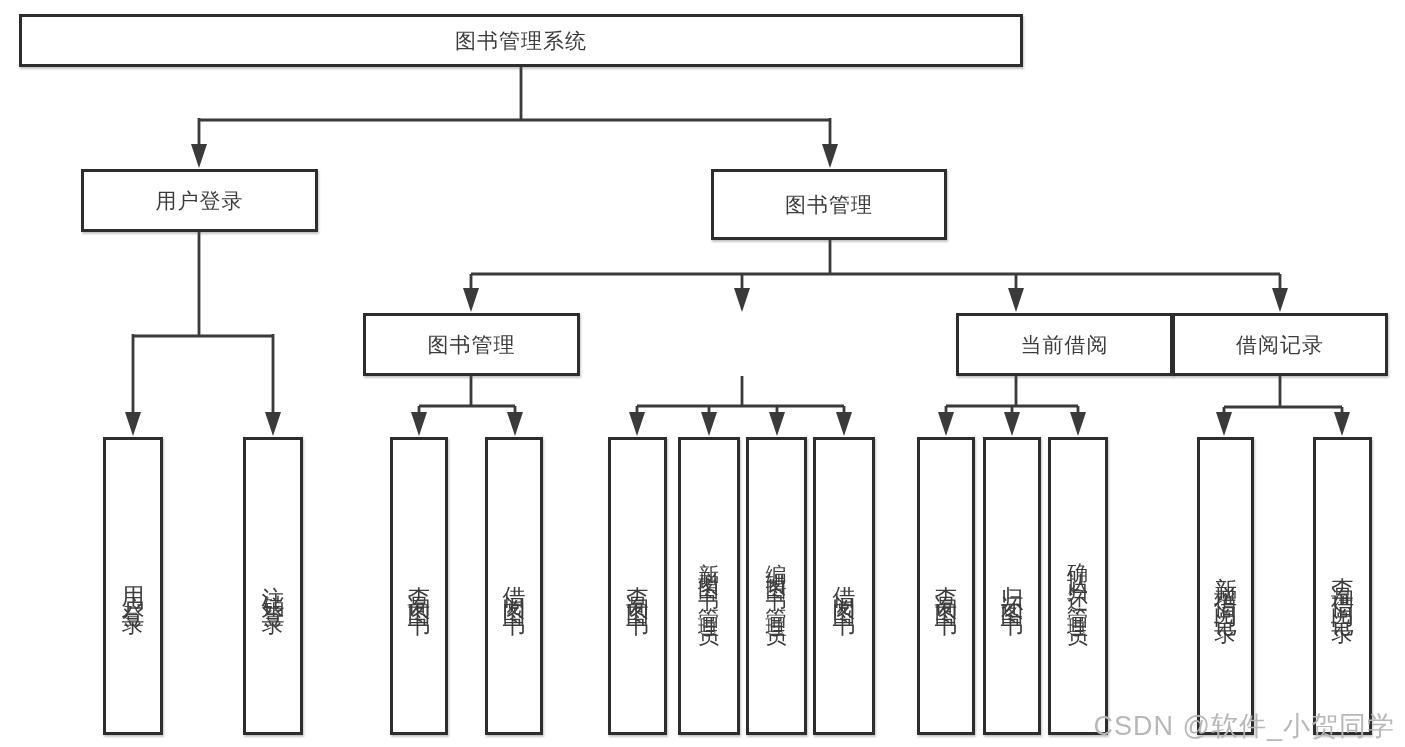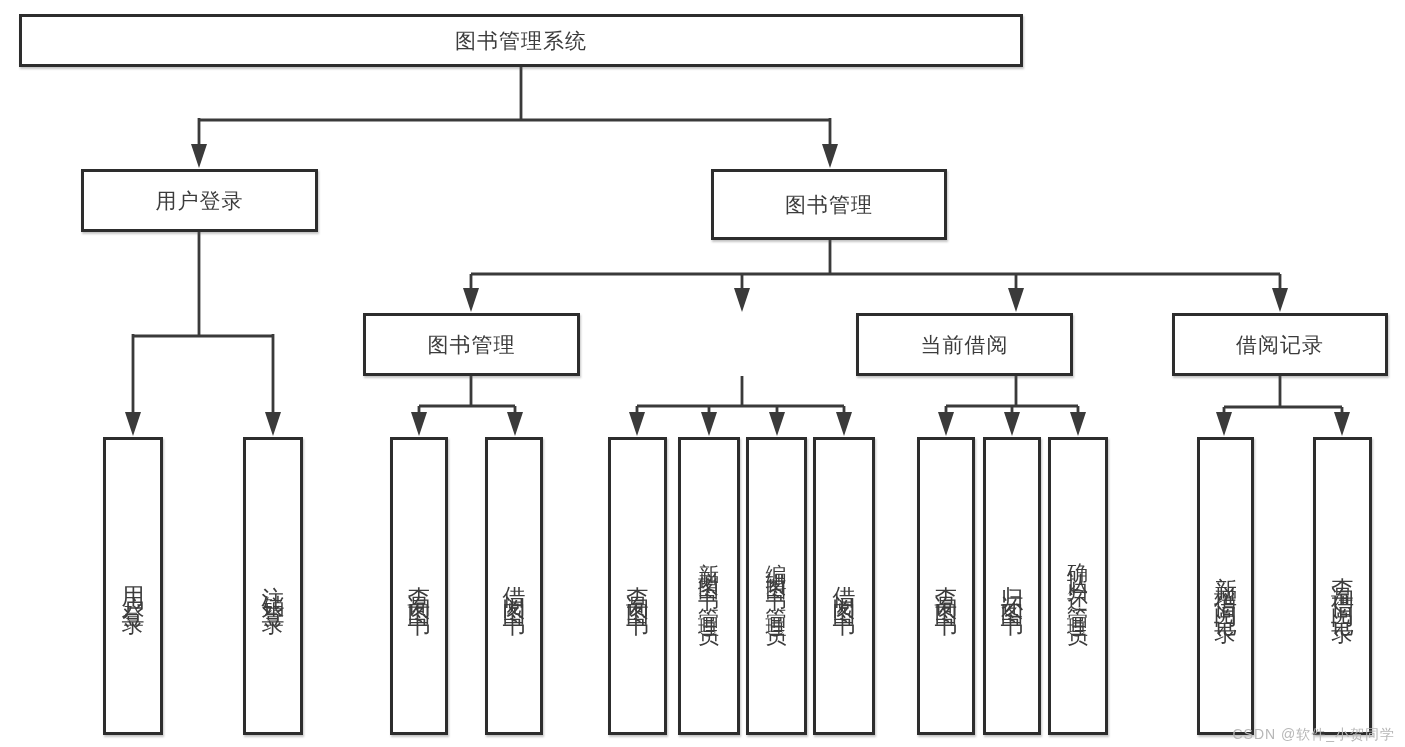--- a/index.html
+++ b/index.html
@@ -38,21 +38,21 @@
     white-space:nowrap;
     color:#3c3c3c;
   }
   .box.v.long span{
     font-size:21px;
     letter-spacing:9px;
   }
   #watermark{
     position:absolute;
     right:10px;bottom:3px;
-    font-size:14px;
+    font-size:27px;
     color:#b7b7b7;
     letter-spacing:1px;
     white-space:nowrap;
   }
 </style>
 </head>
 <body>
 
 <div id="stage">
 
@@ -82,21 +82,21 @@
   <div class="box h" style="left:81px;top:169px;width:237px;height:63px">
     <span>用户登录</span>
   </div>
   <div class="box h" style="left:711px;top:169px;width:236px;height:71px">
     <span>图书管理</span>
   </div>
 
   <div class="box h" style="left:363px;top:313px;width:217px;height:63px">
     <span>图书管理</span>
   </div>
-  <div class="box h" style="left:856px;top:313px;width:217px;height:63px">
+  <div class="box h" style="left:956px;top:313px;width:217px;height:63px">
     <span>当前借阅</span>
   </div>
   <div class="box h" style="left:1172px;top:313px;width:216px;height:63px">
     <span>借阅记录</span>
   </div>
 
   <div class="box v" style="left:103px;top:437px;width:60px;height:298px">
     <span>用户登录</span>
   </div>
   <div class="box v" style="left:243px;top:437px;width:60px;height:298px">

